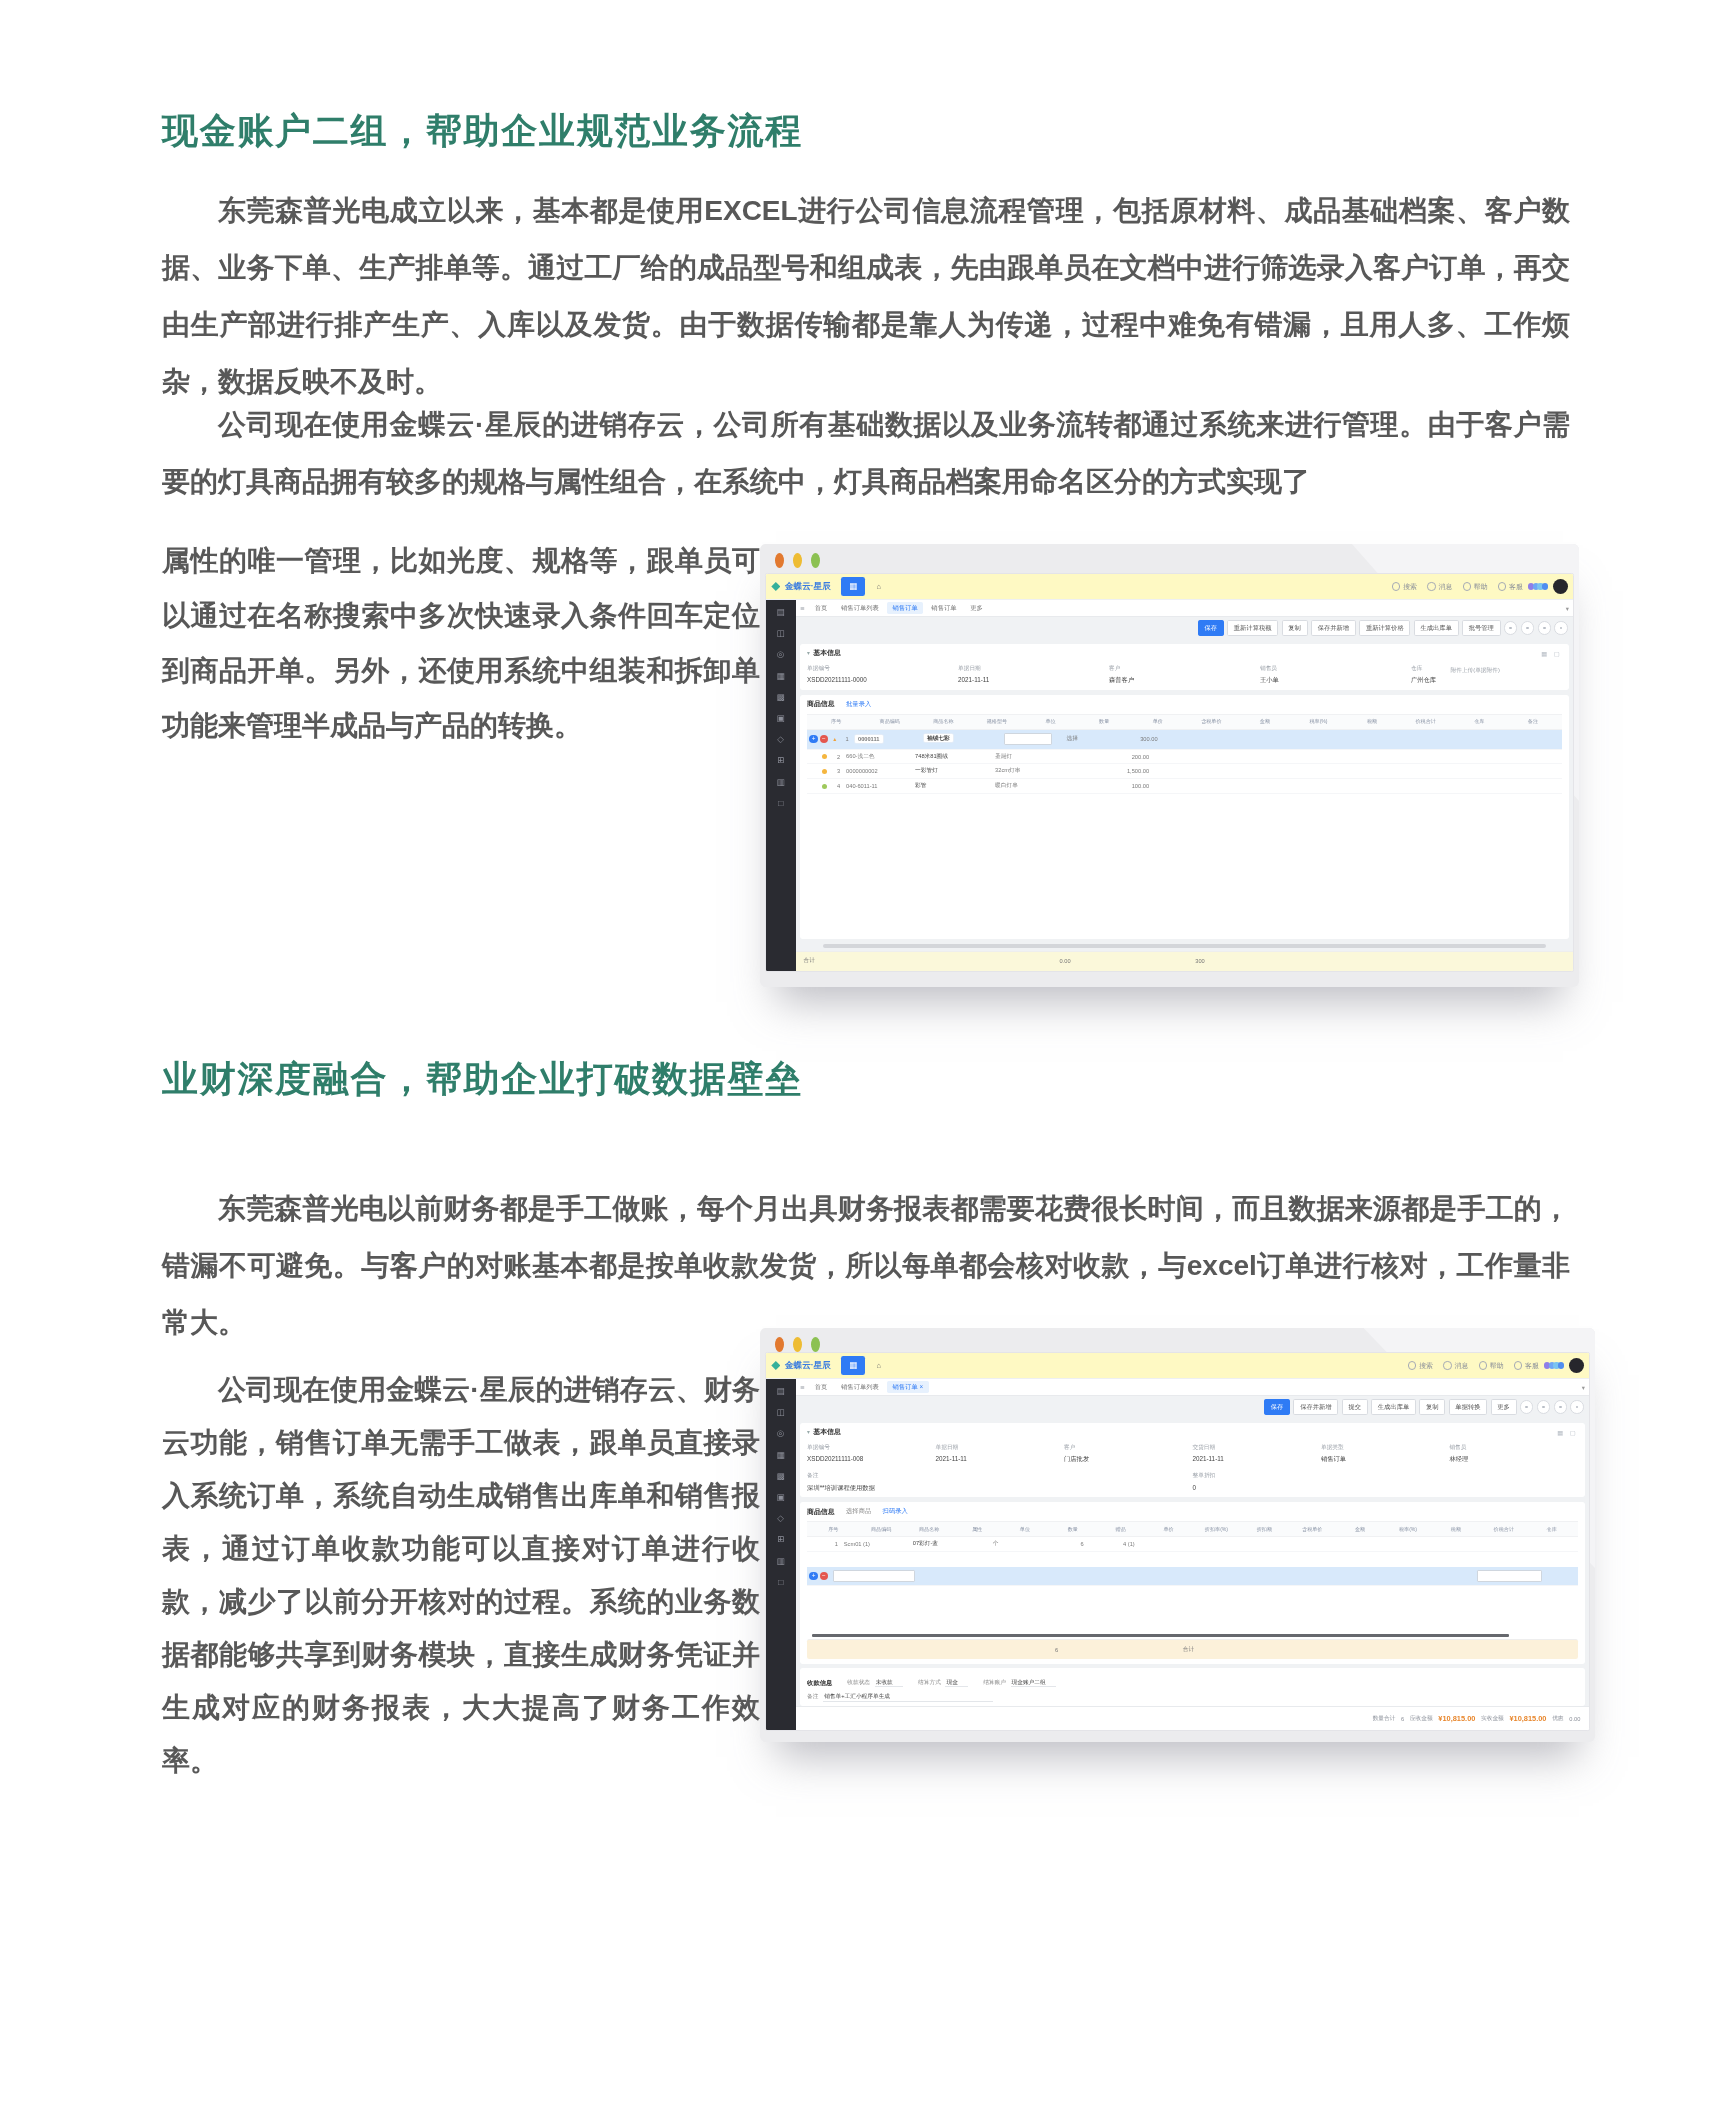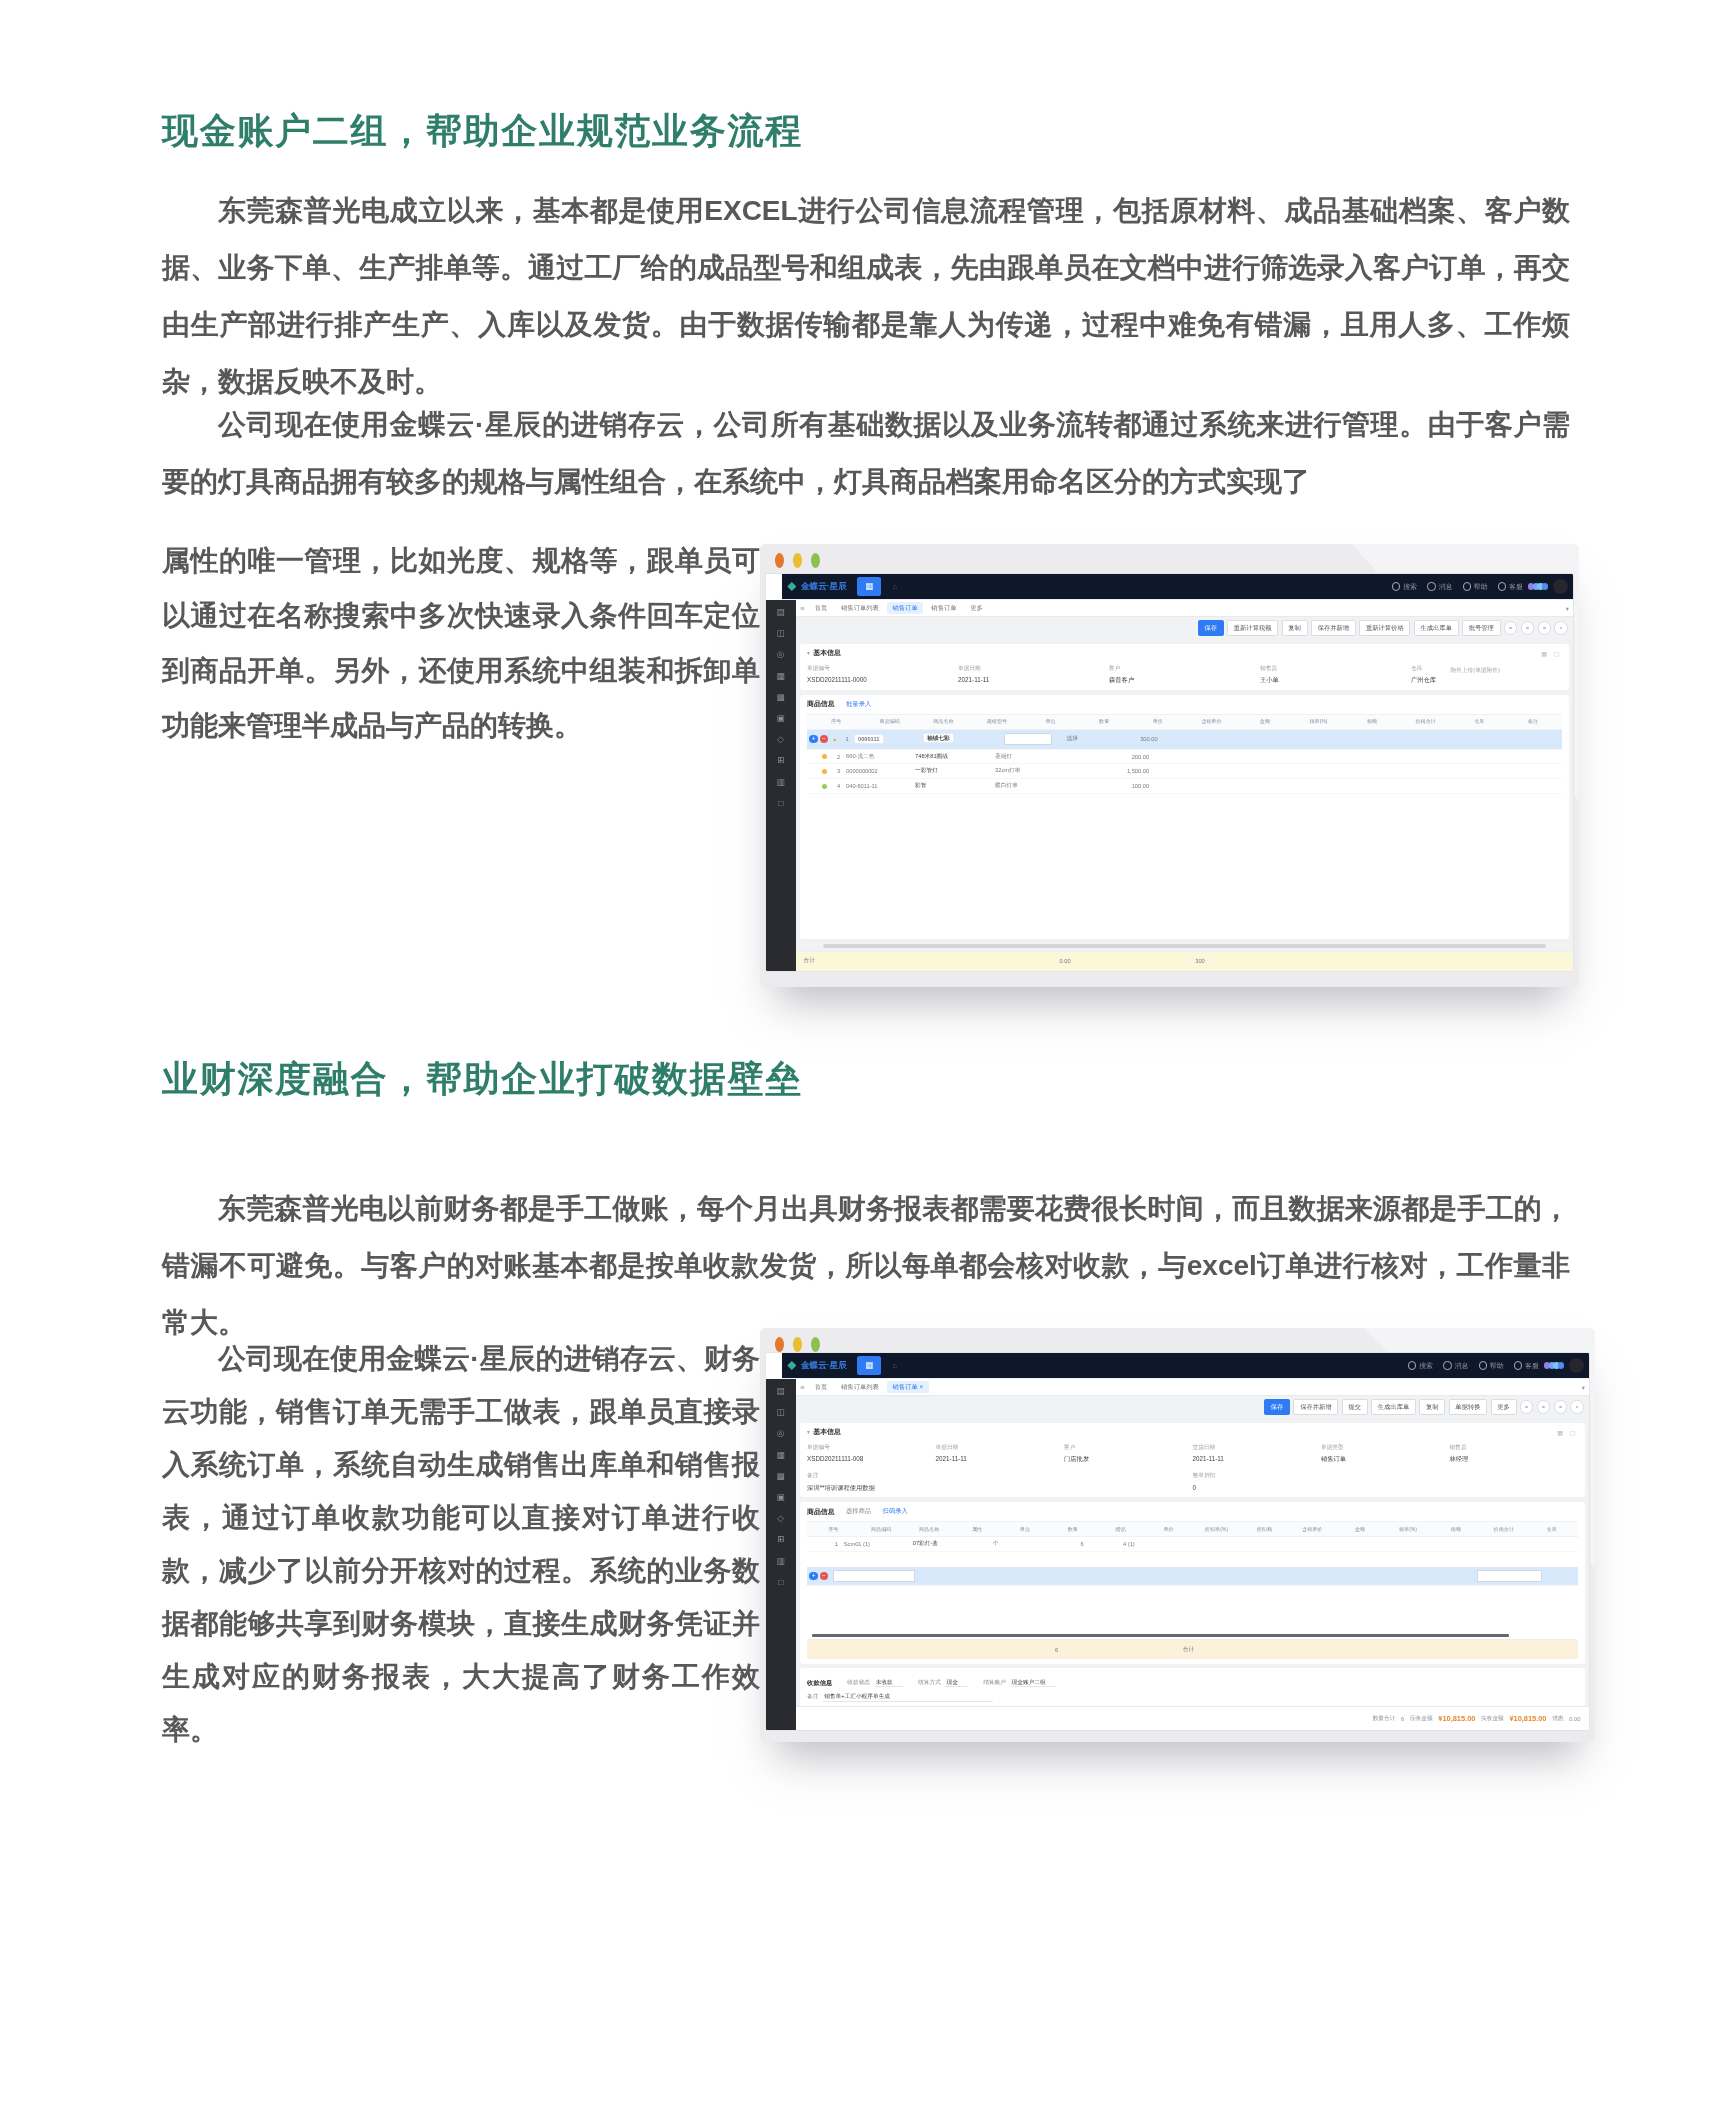--- a/index.html
+++ b/index.html
@@ -17,22 +17,22 @@
   .shot-card{position:absolute;background:#ececee;border-radius:5.7px;
      box-shadow:0 31px 40px -16px rgba(125,125,138,.5);overflow:visible;}
   .shot-card::after{content:"";position:absolute;top:0;right:0;width:42%;height:58%;
      background:#f4f4f6;clip-path:polygon(34% 0,100% 0,100% 100%);border-radius:0 5.7px 0 0;}
   .dots{position:absolute;left:15px;top:9.1px;display:flex;gap:9.1px;z-index:3;}
   .dots i{width:9.1px;height:15px;border-radius:50%;}
   .d1{background:#e2792f;}.d2{background:#eebc33;}.d3{background:#8cc152;}
   .win{position:absolute;left:4.6px;right:4.6px;background:#fff;border-radius:2.3px;
      overflow:hidden;z-index:2;border:0.6px solid #e4e4e8;display:flex;flex-direction:column;}
   
-  .topbar{height:25px;flex:0 0 25px;background:#0f172a;border-bottom:0.6px solid #eef0f2;
-     display:flex;align-items:center;padding:0 5.7px;gap:4.6px;margin-left:16px;}
+  .topbar{height:25px;flex:0 0 25px;background:#fef9c3;border-bottom:0.6px solid #eef0f2;
+     display:flex;align-items:center;padding:0 5.7px;gap:4.6px;}
   .logomark{width:9.1px;height:9.1px;background:#35b09b;flex:0 0 9.1px;
      clip-path:polygon(50% 0,100% 50%,50% 100%,0 50%);}
   .logotext{font-size:8.6px;font-weight:700;color:#3a7ce0;white-space:nowrap;}
   .appbtn{width:24px;height:18.3px;background:#2f7bf5;border-radius:2.3px;margin-left:5.7px;
      display:flex;align-items:center;justify-content:center;color:#fff;font-size:8.6px;}
   .hometab{font-size:7.4px;color:#666;margin-left:6.9px;}
   .hr-right{margin-left:auto;display:flex;align-items:center;gap:10.3px;}
   .hritem{font-size:6.9px;color:#8a8f99;display:flex;align-items:center;gap:2.9px;white-space:nowrap;}
   .hritem::before{content:"";width:6.3px;height:6.3px;border:0.6px solid #a6abb5;border-radius:50%;display:inline-block;}
   .avacluster{display:flex;margin-left:2.3px;}
@@ -299,21 +299,21 @@
             <span class="sv1">0.00</span>
             <span class="sv2">300</span>
           </div>
         </div>
       </div>
     </div>
   </section>
 
   <h1 class="h" style="top:1055px">业财深度融合，帮助企业打破数据壁垒</h1>
   <p class="body-p full" style="top:1180px">东莞森普光电以前财务都是手工做账，每个月出具财务报表都需要花费很长时间，而且数据来源都是手工的，错漏不可避免。与客户的对账基本都是按单收款发货，所以每单都会核对收款，与excel订单进行核对，工作量非常大。</p>
-  <p class="body-p colp2" style="top:1332px">公司现在使用金蝶云·星辰的进销存云、财务云功能，销售订单无需手工做表，跟单员直接录入系统订单，系统自动生成销售出库单和销售报表，通过订单收款功能可以直接对订单进行收款，减少了以前分开核对的过程。系统的业务数据都能够共享到财务模块，直接生成财务凭证并生成对应的财务报表，大大提高了财务工作效率。</p>
+  <p class="body-p colp2" style="top:1363px">公司现在使用金蝶云·星辰的进销存云、财务云功能，销售订单无需手工做表，跟单员直接录入系统订单，系统自动生成销售出库单和销售报表，通过订单收款功能可以直接对订单进行收款，减少了以前分开核对的过程。系统的业务数据都能够共享到财务模块，直接生成财务凭证并生成对应的财务报表，大大提高了财务工作效率。</p>
 
   <section class="shot-card" style="left:760px;top:1328px;width:835px;height:414px">
     <div class="dots">
       <i class="d1"></i>
       <i class="d2"></i>
       <i class="d3"></i>
     </div>
     <div class="win" style="top:24px;height:377px">
       <div class="topbar">
         <span class="logomark"></span>

